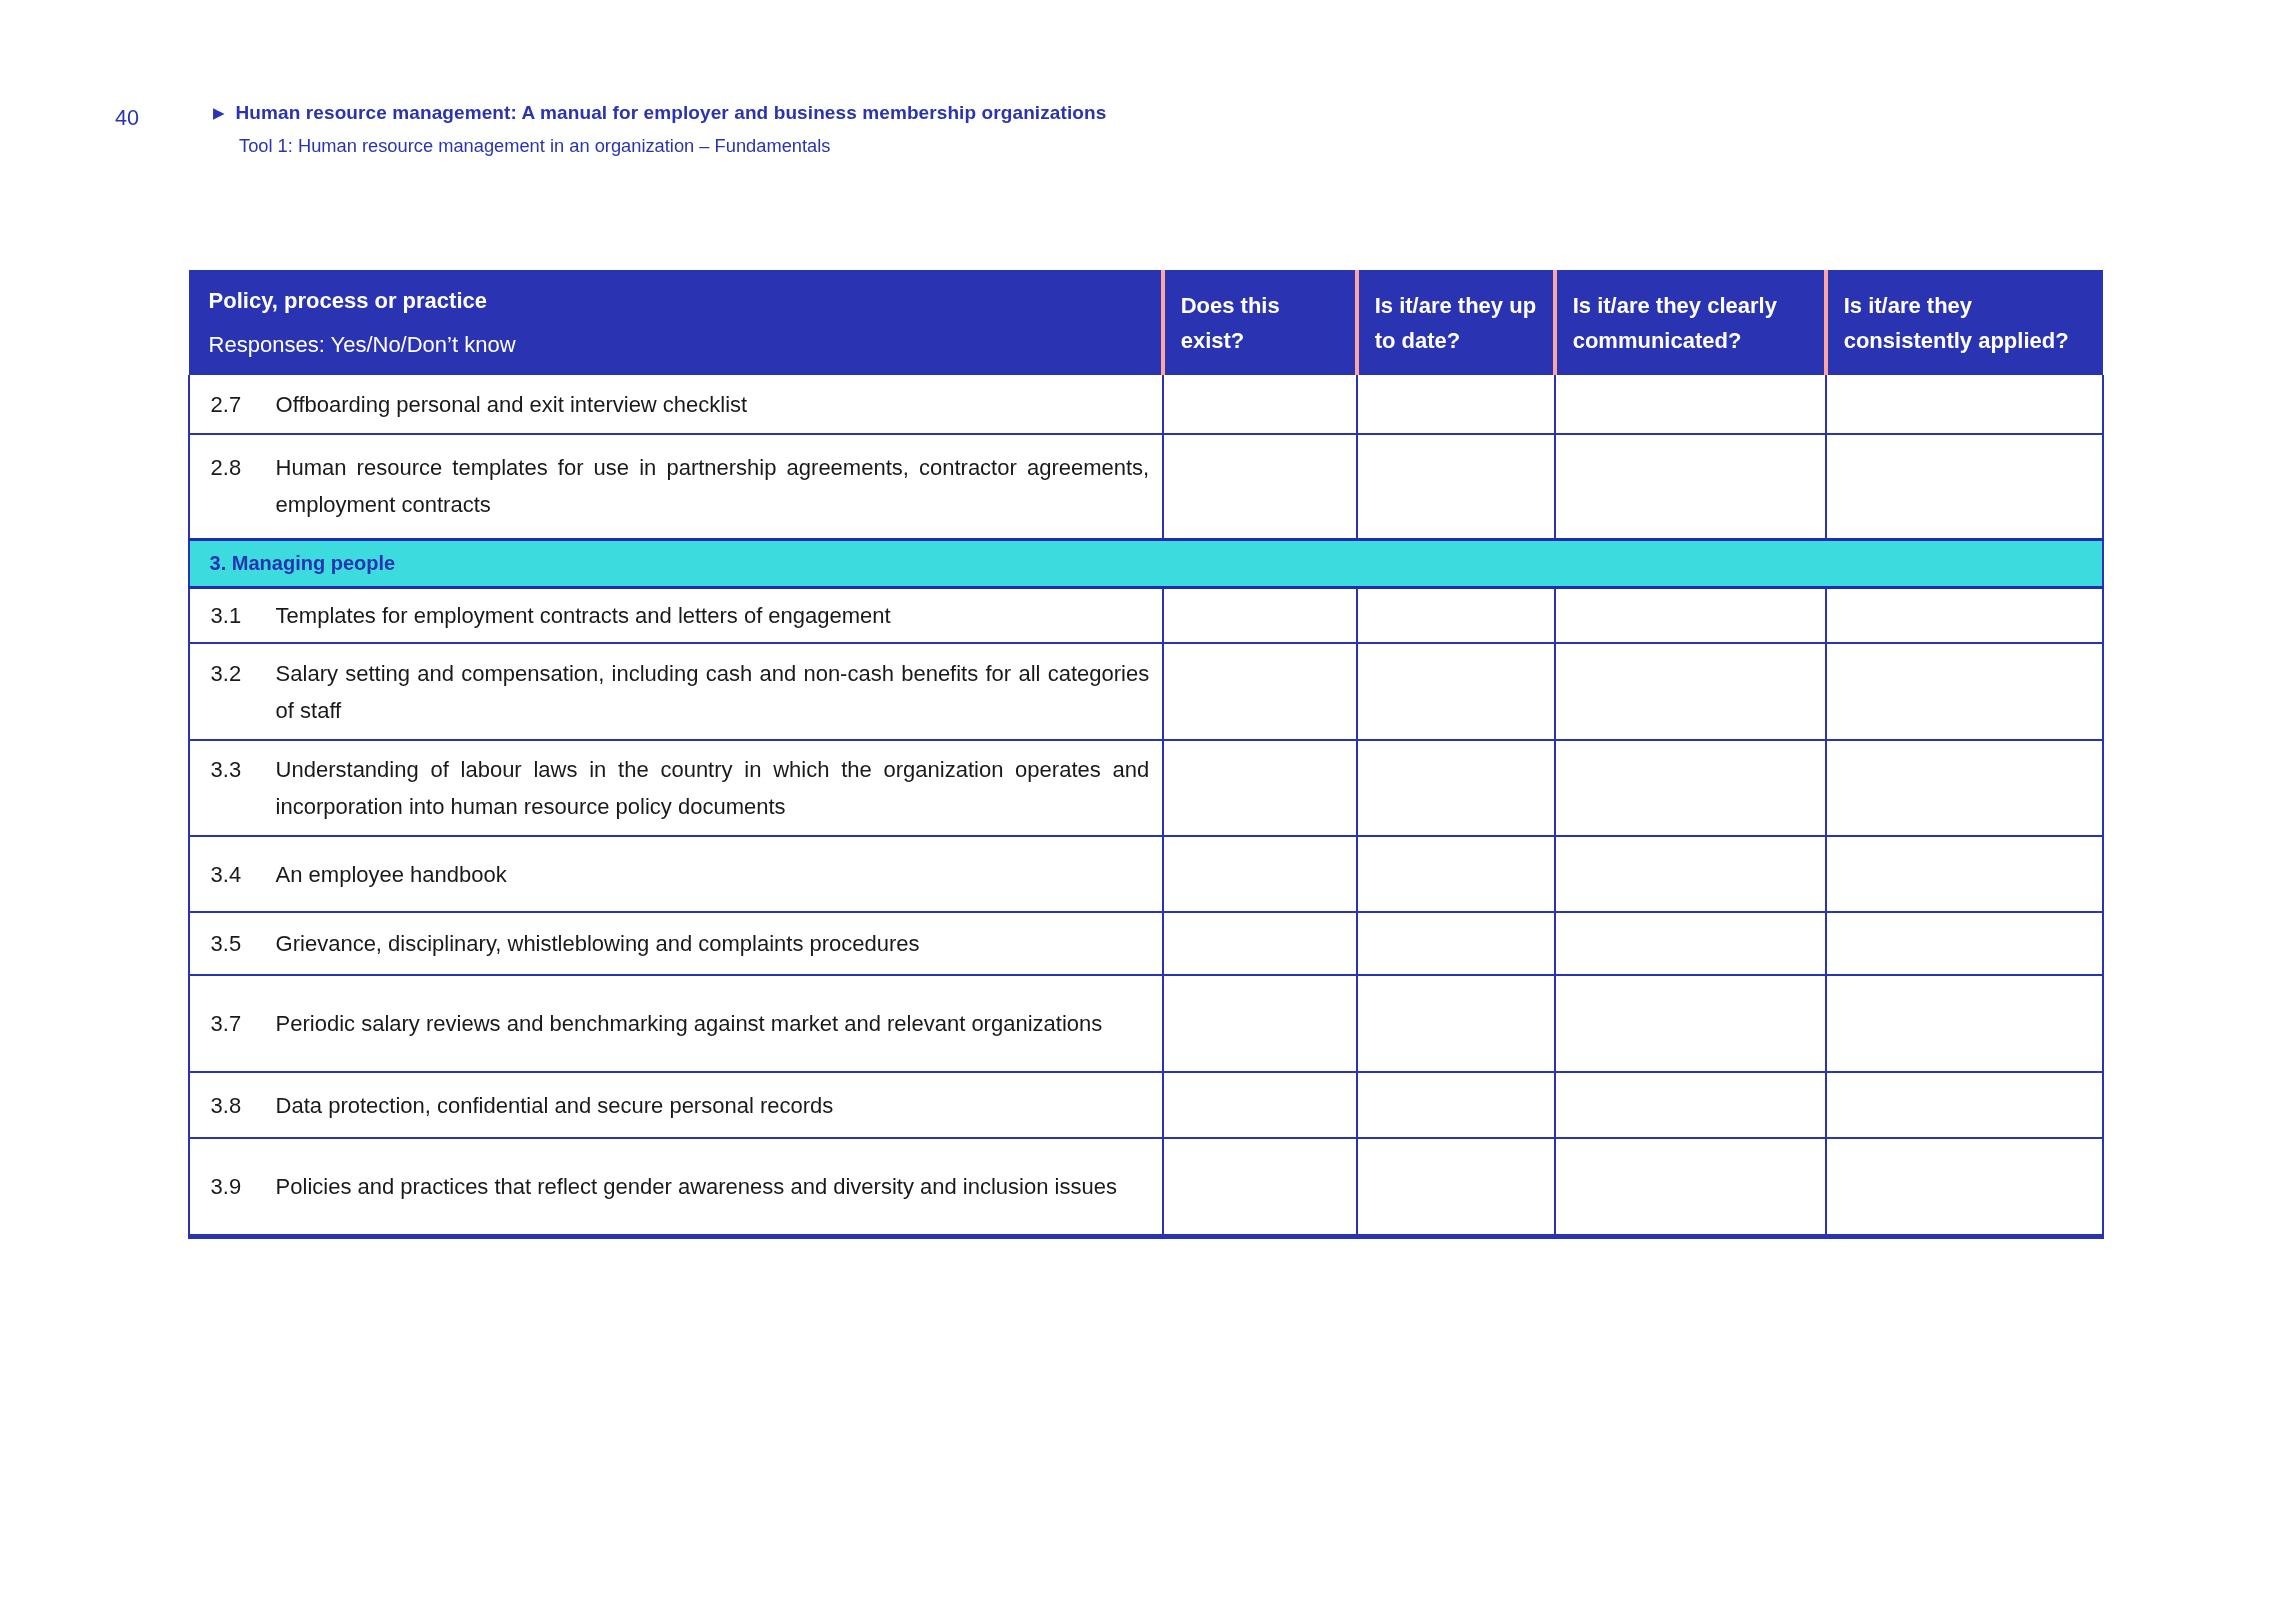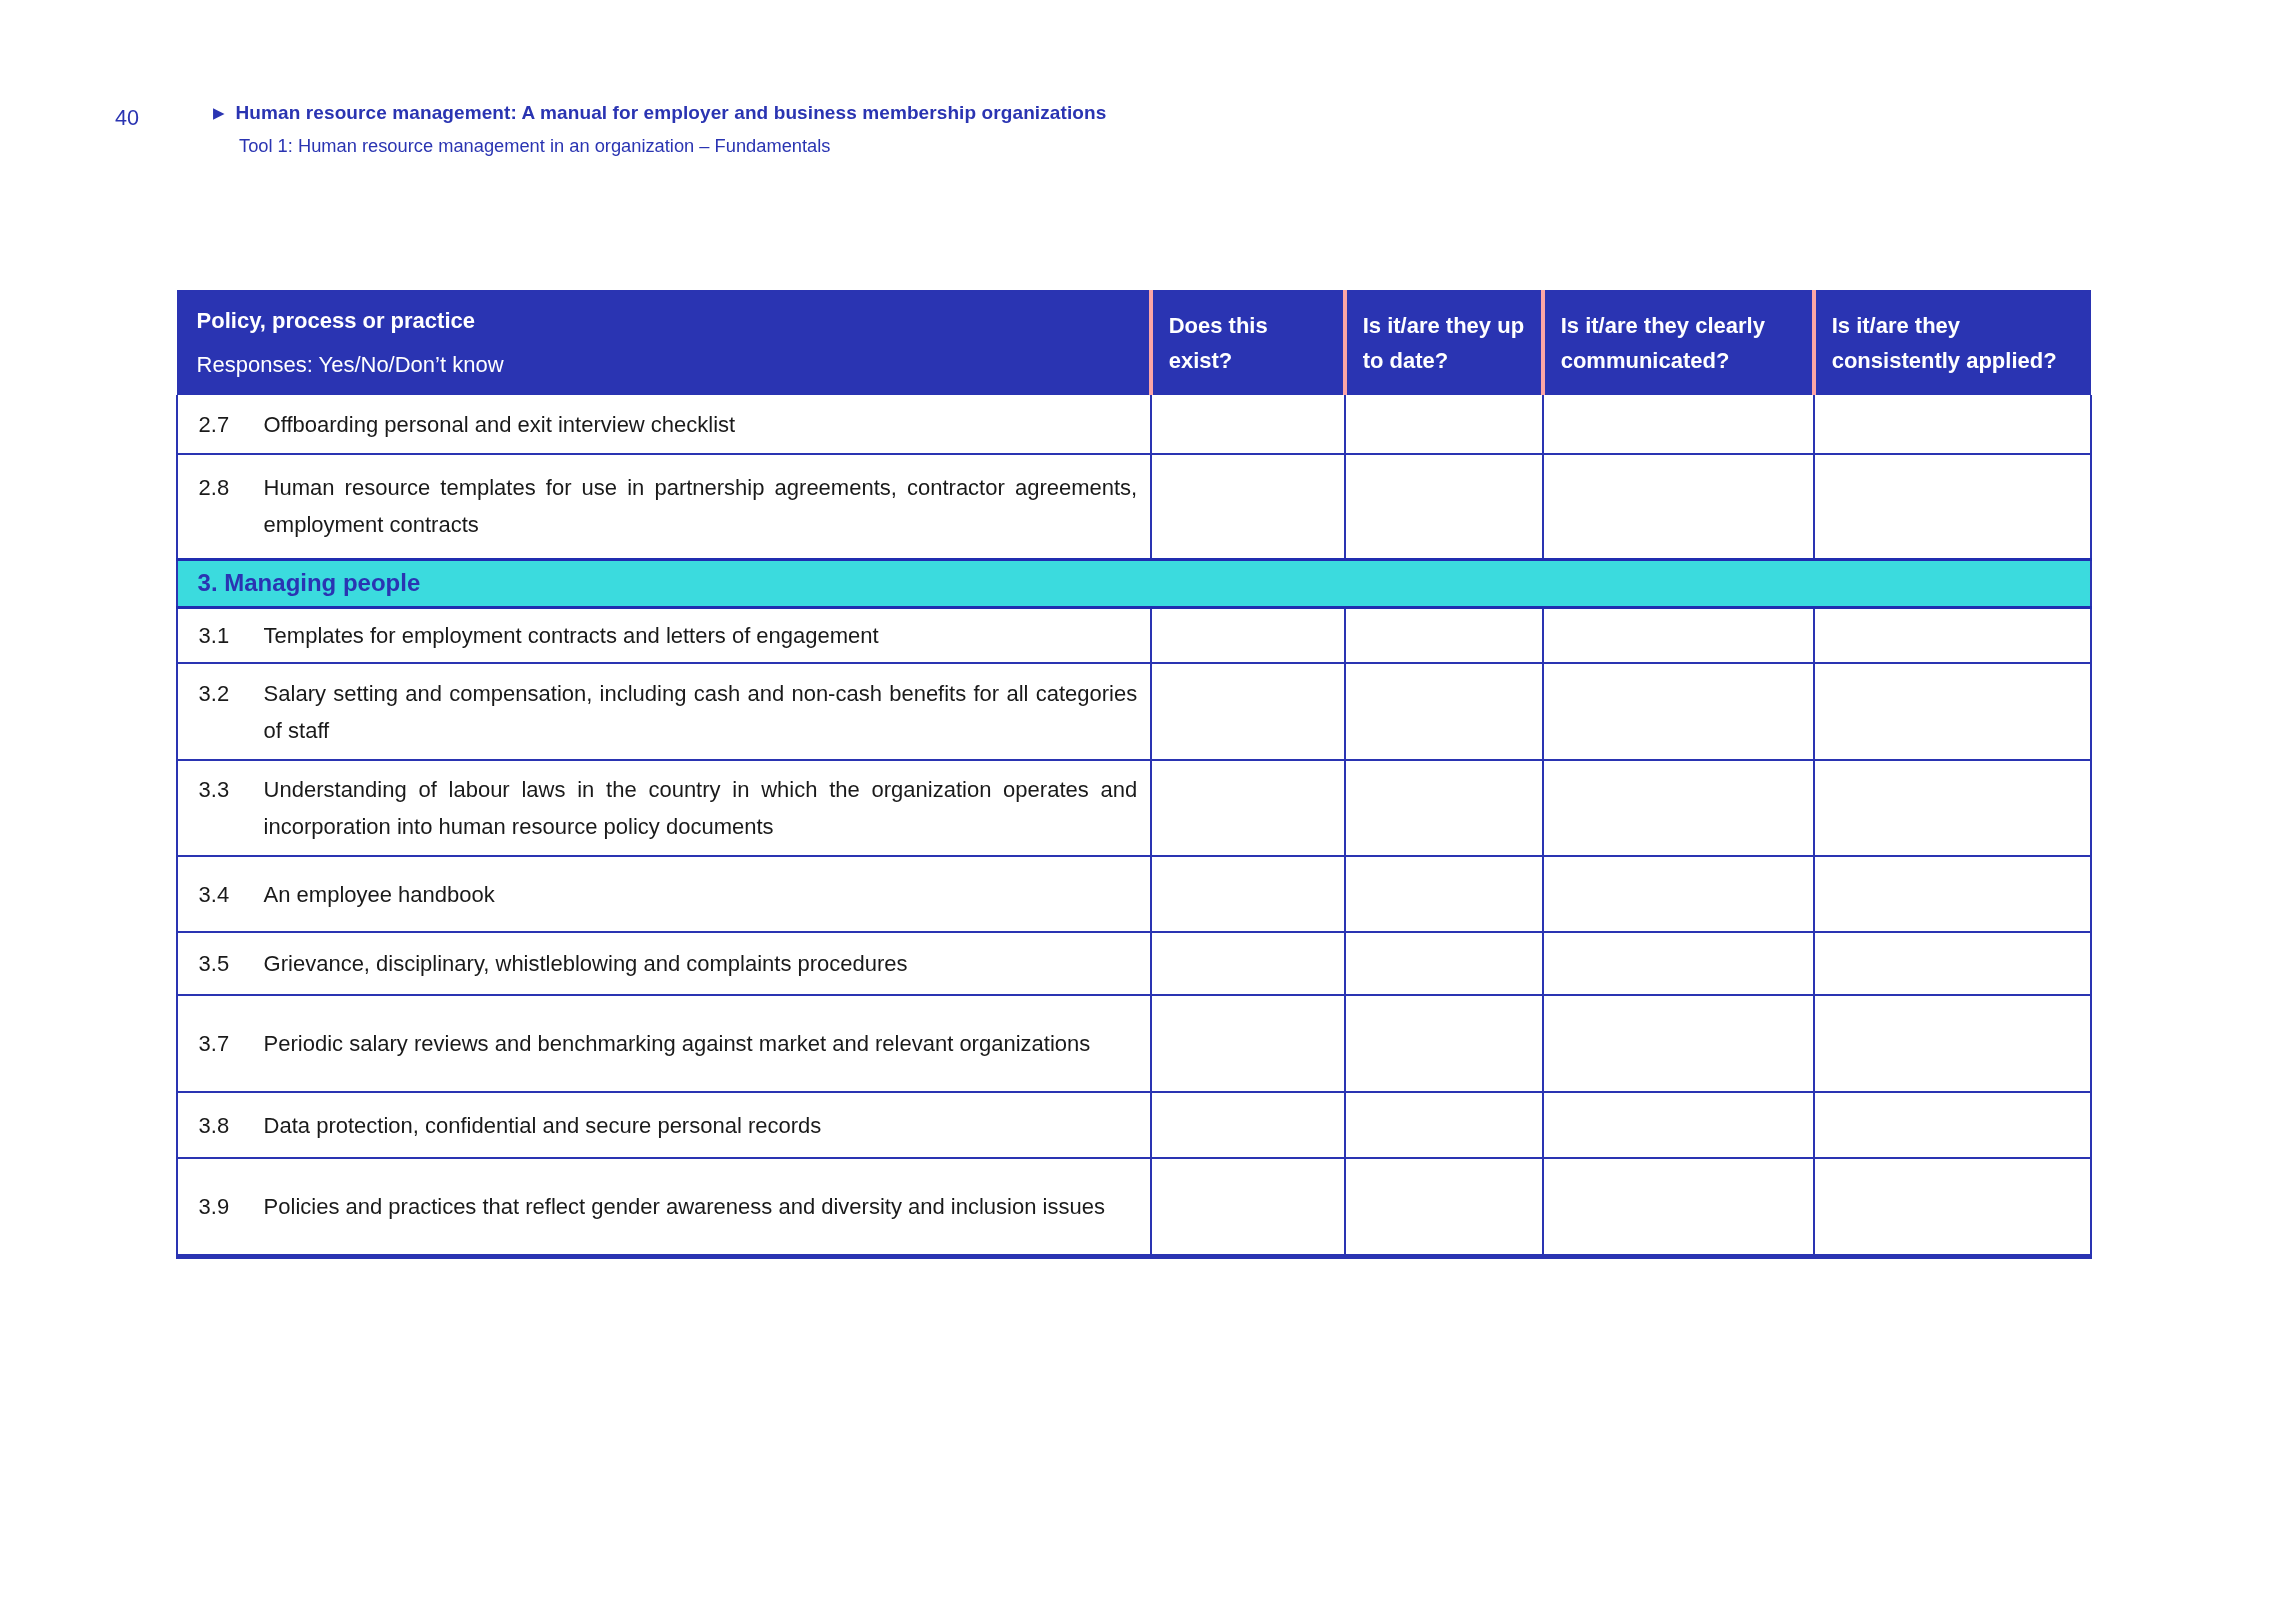--- a/index.html
+++ b/index.html
@@ -32,25 +32,24 @@
   .tri {
     font-family: "DejaVu Sans", sans-serif;
     font-size: 15px; margin-right: 11px;
     position: relative; top: -1.3px;
   }
   .doc-title { font-weight: 700; font-size: 19px; letter-spacing: 0.1px; }
   .doc-subtitle { font-size: 18.3px; margin-top: 10.5px; padding-left: 26px; }
 
   
   table.checklist {
-    position: absolute; left: 176px; top: 270px;
+    position: absolute; left: 188px; top: 270px;
     width: 1915px;
     border-collapse: collapse; table-layout: fixed;
     border-bottom: 5.2px solid var(--accent);
-    margin-top: 20px;
   }
   thead th {
     background: var(--accent); color: #fff;
     font-size: 22px; font-weight: 700; text-align: left;
     vertical-align: middle; line-height: 35px;
     padding: 9.2px 9.2px 9.2px 15.7px;
     border-left: 4px solid #fca5a5;
   }
   thead th.first { border-left: none; padding-left: 19.6px; }
   .th-sub { font-weight: 400; margin-top: 9.2px; }
@@ -61,21 +60,21 @@
   .cellflex { display: flex; align-items: baseline; padding: 6.5px 11.8px 6.5px 19.6px; }
   .num { flex: 0 0 65px; font-size: 22px; }
   .txt { flex: 1; font-size: 22px; line-height: 37px; text-align: justify; }
   tr.num-raised .num { position: relative; top: -19.6px; }
 
   tr.section td {
     background: var(--cyan);
     border-top: 3.3px solid var(--accent-dark);
     border-bottom: 3.3px solid var(--accent-dark);
     color: var(--accent);
-    font-weight: 700; font-size: 24px;
+    font-weight: 700; font-size: 20px;
     padding: 0 0 0 19.6px;
   }
 </style>
 </head>
 <body>
 
 <div class="page">
 
   <div class="page-num">40</div>
 

